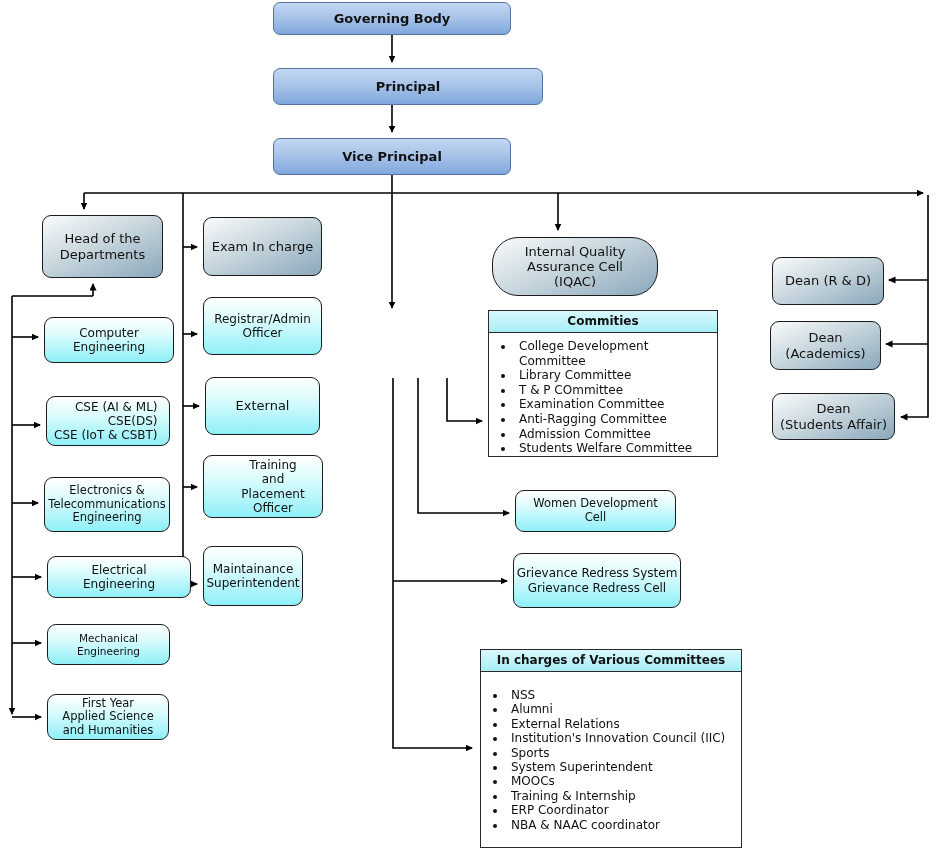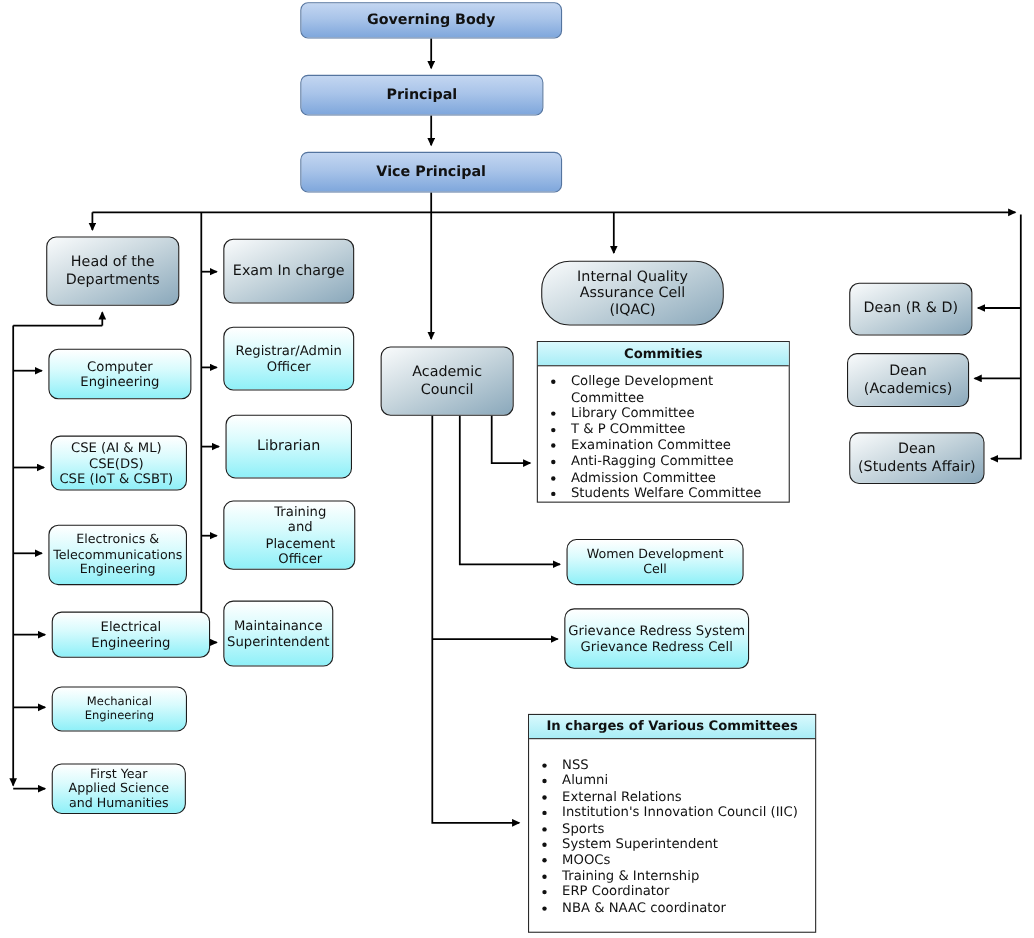--- a/index.html
+++ b/index.html
@@ -21,21 +21,21 @@
   }
   .gray{
     background:linear-gradient(155deg,#f9fbfc 0%,#c9d7de 45%,#8aa8bb 100%);
   }
   .cyan{
     background:linear-gradient(#ffffff 0%,#d9fbfd 40%,#8ff0f8 100%);
   }
   .fs12{font-size:12px}
   .fs115{font-size:11.5px}
   .fs105{font-size:10.5px}
-  .left-text{justify-content:flex-start;text-align:center;padding-left:7px;}
+  .left-text{justify-content:flex-start;text-align:right;padding-left:7px;}
   .panel{
     position:absolute;box-sizing:border-box;background:#fff;
     border:1.5px solid #2a2a2a;
   }
   .panel-header{
     box-sizing:border-box;height:22px;line-height:20px;text-align:center;
     font-weight:bold;font-size:12px;
     background:linear-gradient(#d9f9fd,#a8edf6);
     border-bottom:1.5px solid #2a2a2a;
   }
@@ -89,31 +89,29 @@
       <path d="M928,344 H886" marker-end="url(#ah)"></path>
 
       <path d="M447,378 V421 H482" marker-end="url(#ah)"></path>
       <path d="M418,378 V513 H509" marker-end="url(#ah)"></path>
       <path d="M393,378 V748 H472" marker-end="url(#ah)"></path>
       <path d="M393,581 H507" marker-end="url(#ah)"></path>
     </g>
   </svg>
 
   <div class="box blue" style="left:273px;top:2px;width:238px;height:33px;">Governing Body</div>
-  <div class="box blue" style="left:273px;top:68px;width:221px;height:37px;">Principal</div>
+  <div class="box blue" style="left:273px;top:68px;width:270px;height:37px;">Principal</div>
   <div class="box blue" style="left:273px;top:138px;width:238px;height:37px;">Vice Principal</div>
 
   <div class="box gray" style="left:42px;top:215px;width:121px;height:63px;">Head of the
 Departments</div>
   <div class="box gray" style="left:203px;top:217px;width:119px;height:59px;">Exam In charge</div>
   <div class="box gray" style="left:492px;top:237px;width:166px;height:59px;border-radius:26px;">Internal Quality
 Assurance Cell
 (IQAC)</div>
-  <div class="box gray" style="left:346px;top:315px;width:121px;height:63px;">Academic
-Council</div>
   <div class="box gray" style="left:772px;top:257px;width:112px;height:48px;">Dean (R &amp; D)</div>
   <div class="box gray" style="left:770px;top:321px;width:111px;height:49px;">Dean
 (Academics)</div>
   <div class="box gray" style="left:772px;top:393px;width:123px;height:47px;">Dean
 (Students Affair)</div>
 
   <div class="box cyan fs12" style="left:44px;top:317px;width:130px;height:46px;">Computer
 Engineering</div>
   <div class="box cyan fs12 left-text" style="left:46px;top:396px;width:124px;height:50px;">CSE (AI &amp; ML)
 CSE(DS)
@@ -124,21 +122,21 @@
   <div class="box cyan fs12" style="left:47px;top:556px;width:144px;height:42px;">Electrical
 Engineering</div>
   <div class="box cyan fs105" style="left:47px;top:624px;width:123px;height:41px;">Mechanical
 Engineering</div>
   <div class="box cyan fs115" style="left:47px;top:694px;width:122px;height:46px;">First Year
 Applied Science
 and Humanities</div>
 
   <div class="box cyan fs12" style="left:203px;top:297px;width:119px;height:58px;">Registrar/Admin
 Officer</div>
-  <div class="box cyan" style="left:205px;top:377px;width:115px;height:58px;">Librarian</div>
+  <div class="box cyan" style="left:205px;top:377px;width:115px;height:58px;">External</div>
   <div class="box cyan fs12" style="left:203px;top:455px;width:120px;height:63px;padding-left:20px;">Training
 and
 Placement
 Officer</div>
   <div class="box cyan fs12" style="left:203px;top:546px;width:100px;height:60px;">Maintainance
 Superintendent</div>
 
   <div class="box cyan fs115" style="left:515px;top:490px;width:161px;height:42px;">Women Development
 Cell</div>
   <div class="box cyan fs12" style="left:513px;top:553px;width:168px;height:55px;">Grievance Redress System

